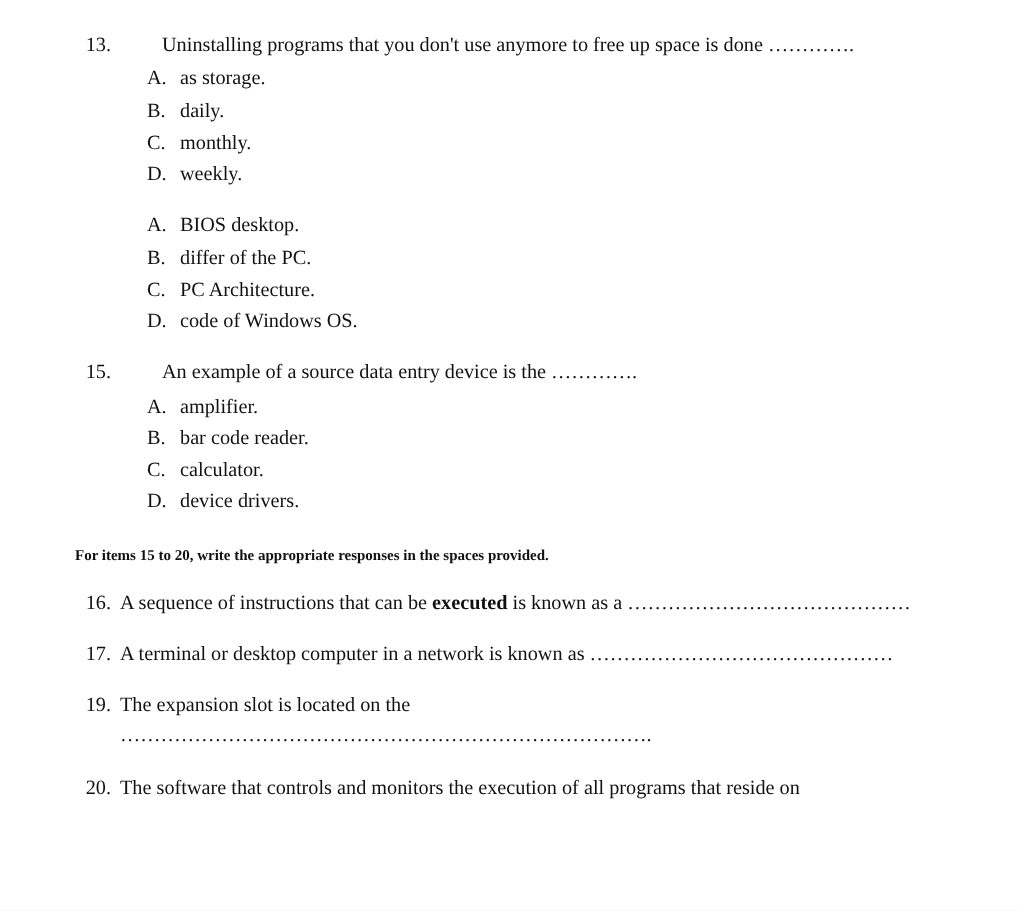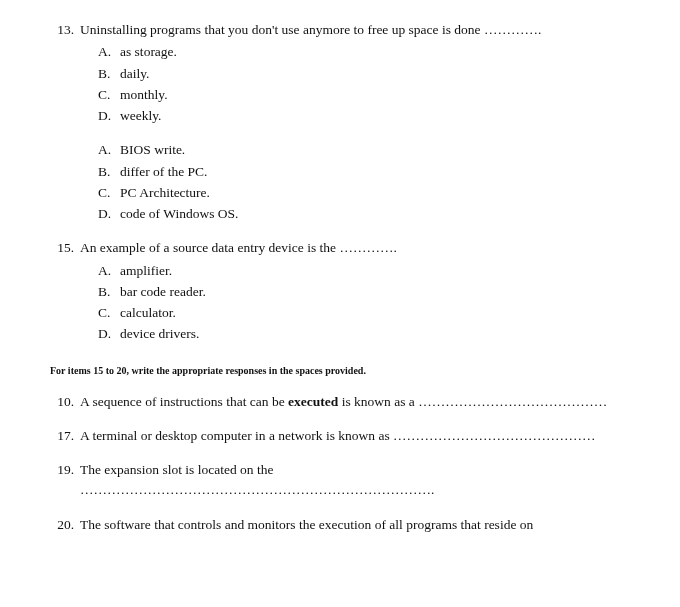--- a/index.html
+++ b/index.html
@@ -28,20 +28,21 @@
       color: #111;
     }
 
     .question-block {
       margin-bottom: 14px;
     }
 
     .question-row {
       display: flex;
       flex-direction: row;
+      gap: 28px;
     }
 
     .q-number {
       min-width: 30px;
       text-align: right;
       padding-right: 6px;
       flex-shrink: 0;
     }
 
     .q-text {
@@ -125,21 +126,21 @@
         <span class="opt-letter">D.</span>
         <span class="opt-text">weekly.</span>
       </div>
     </div>
   </div>
 
   <div class="question-block">
     <div class="options">
       <div class="option-row">
         <span class="opt-letter">A.</span>
-        <span class="opt-text">BIOS write.</span>
+        <span class="opt-text">BIOS desktop.</span>
       </div>
       <div class="option-row">
         <span class="opt-letter">B.</span>
         <span class="opt-text">differ of the PC.</span>
       </div>
       <div class="option-row">
         <span class="opt-letter">C.</span>
         <span class="opt-text">PC Architecture.</span>
       </div>
       <div class="option-row">
@@ -171,21 +172,21 @@
         <span class="opt-letter">D.</span>
         <span class="opt-text">device drivers.</span>
       </div>
     </div>
   </div>
 
   <div class="section-instruction">For items 15 to 20, write the appropriate responses in the spaces provided.</div>
 
   <div class="fill-question-block">
     <div class="fill-question-row">
-      <span class="fill-q-number">10.</span>
+      <span class="fill-q-number">16.</span>
       <span class="fill-q-text">
         <span>A sequence of instructions that can be </span><span class="bold">executed</span><span> is known as a ……………………………………</span>
       </span>
     </div>
   </div>
 
   <div class="fill-question-block">
     <div class="fill-question-row">
       <span class="fill-q-number">17.</span>
       <span class="fill-q-text">A terminal or desktop computer in a network is known as ………………………………………</span>

